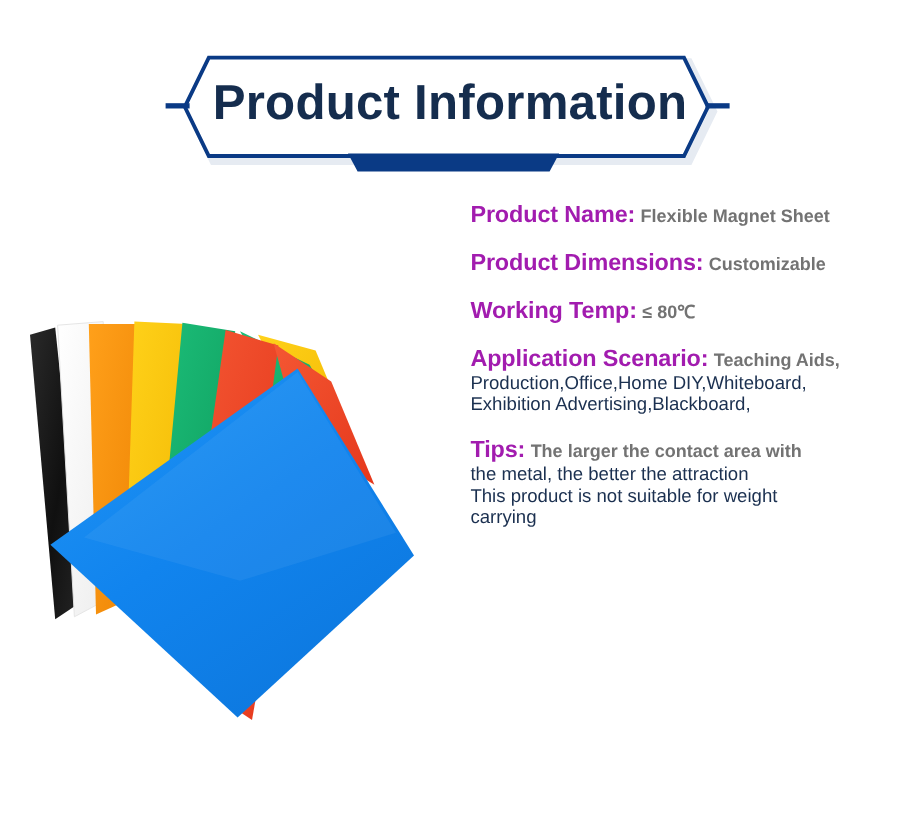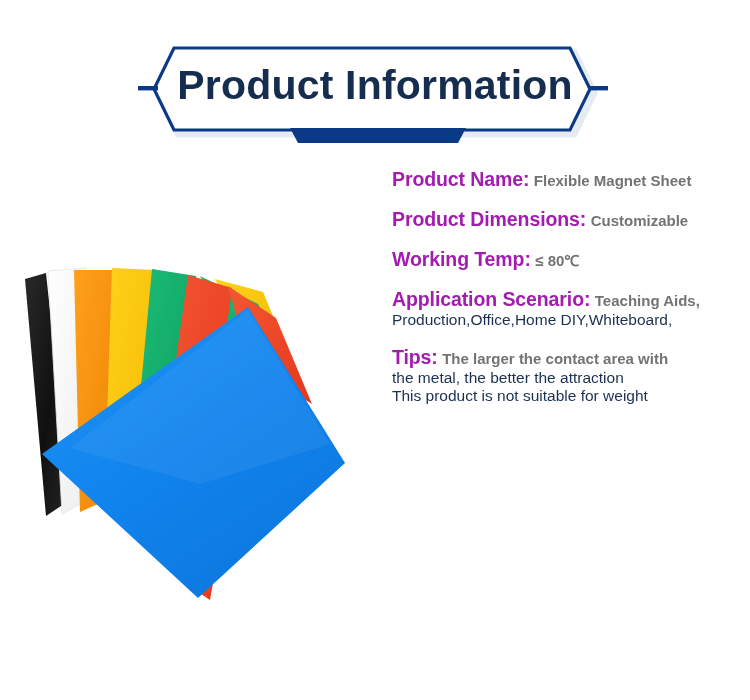--- a/index.html
+++ b/index.html
@@ -176,22 +176,24 @@
 
   <div class="spec-row">
     <span class="spec-label">Working Temp:</span>
     <span class="spec-value">≤ 80℃</span>
   </div>
 
   <div class="spec-row">
     <span class="spec-label">Application Scenario:</span>
     <span class="spec-value">Teaching Aids,</span>
     <span class="spec-cont">Production,Office,Home DIY,Whiteboard,</span>
+    <span class="spec-cont">Exhibition Advertising,Blackboard,</span>
   </div>
 
   <div class="spec-row" id="tips-row">
     <span class="spec-label">Tips:</span>
     <span class="spec-value">The larger the contact area with</span>
     <span class="spec-cont">the metal, the better the attraction</span>
     <span class="spec-cont">This product is not suitable for weight</span>
+    <span class="spec-cont">carrying</span>
   </div>
 
 </div>
 
 </body></html>

